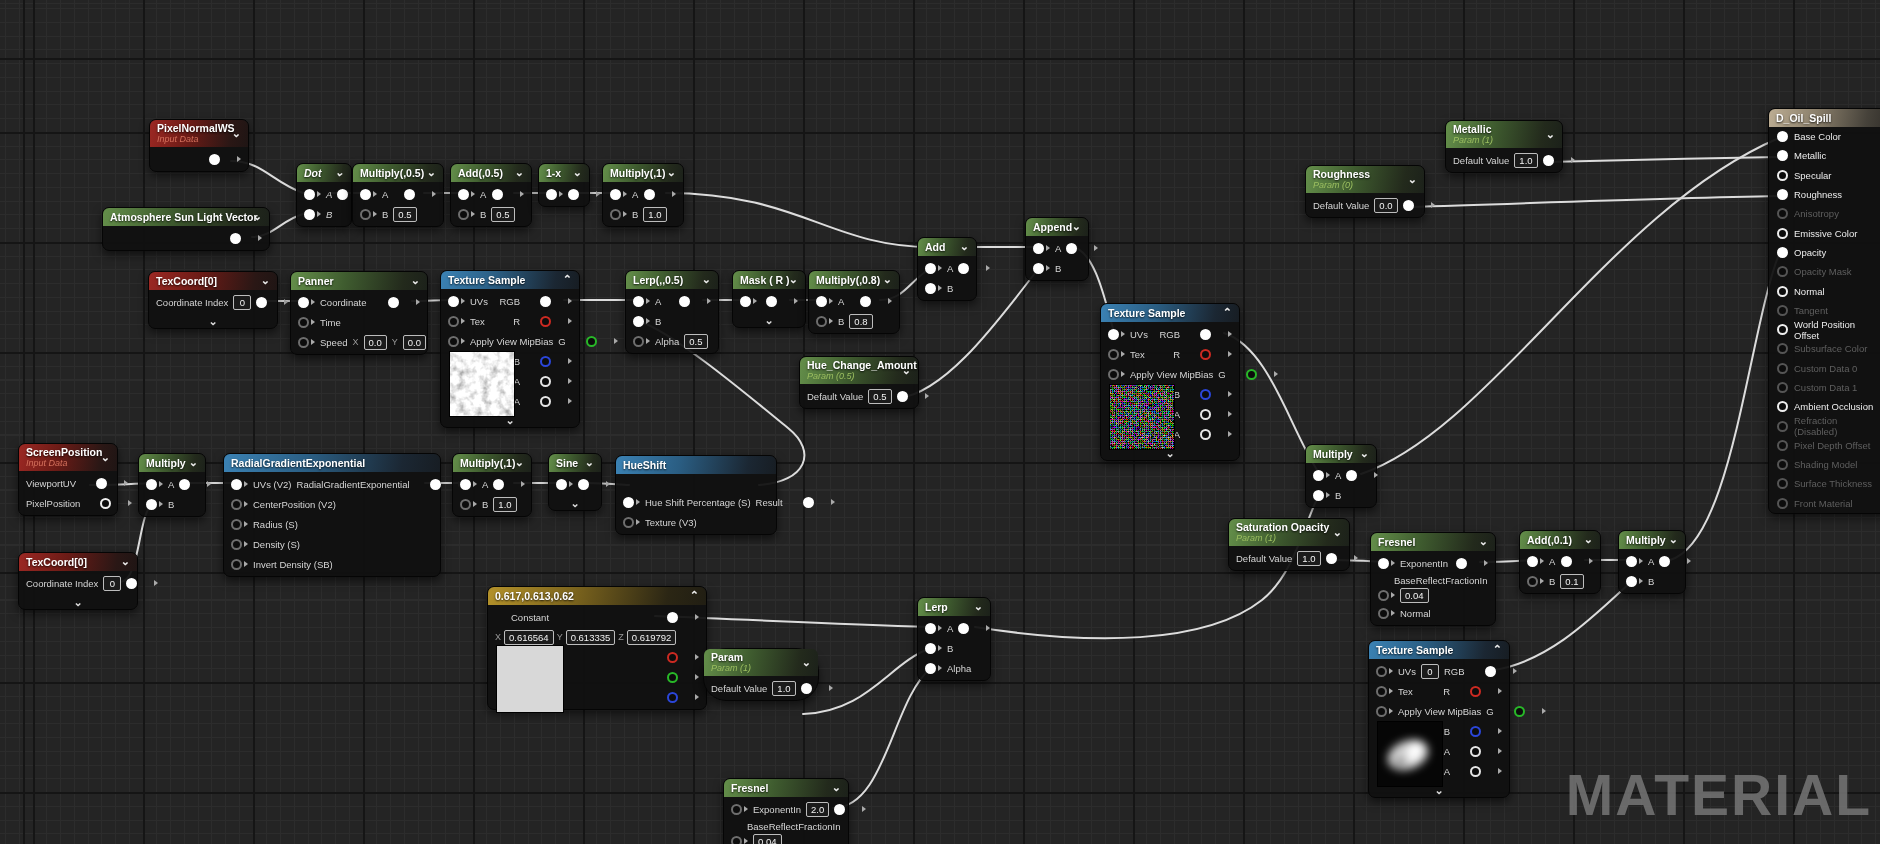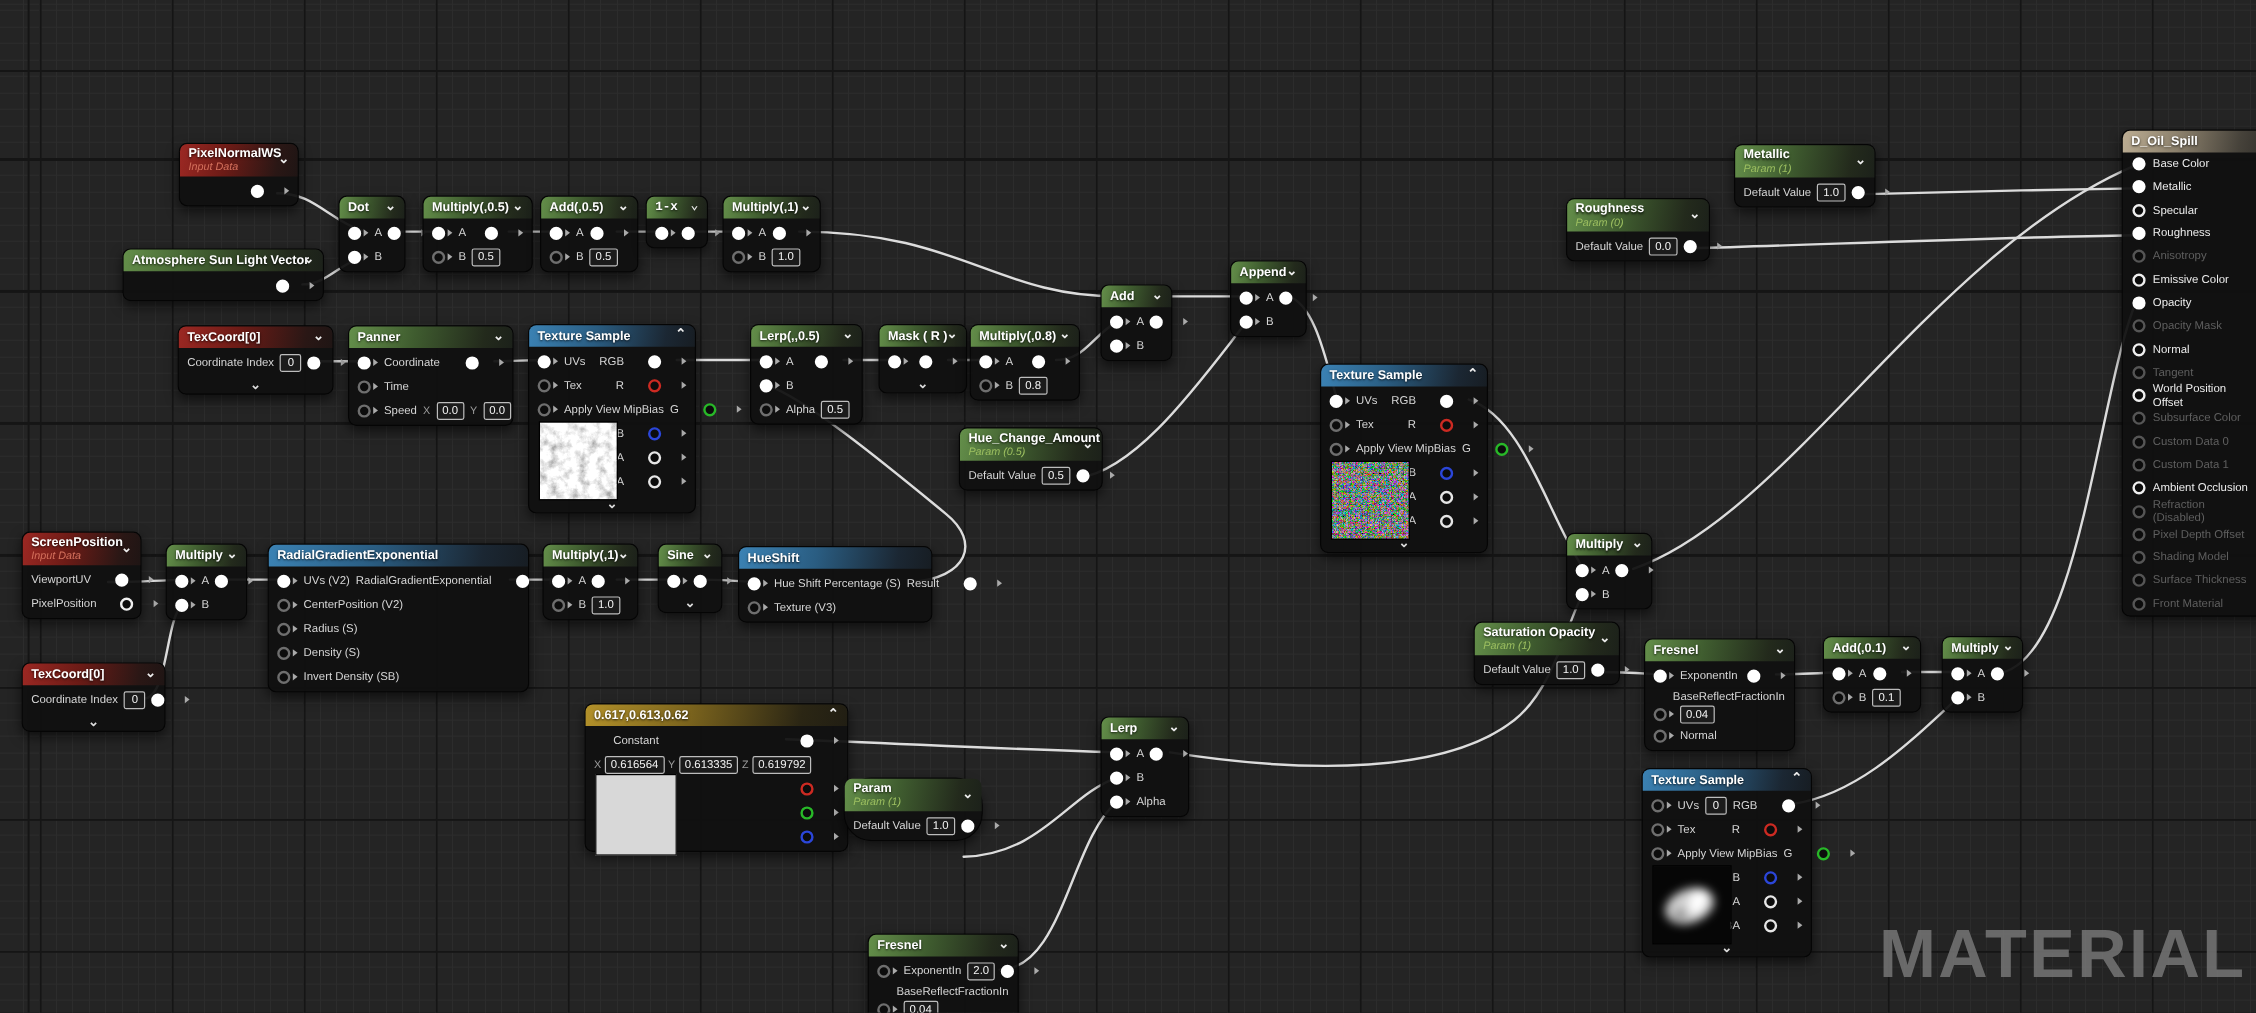--- a/index.html
+++ b/index.html
@@ -124,21 +124,21 @@
         </div>
         <div style="padding-top: 2px; padding-bottom: 2px;">
           <div class="row">
             <div class="right">
               <i class="pin on"></i>
               <i class="tail"></i>
             </div>
           </div>
         </div>
       </div>
-      <div class="node" style="left: 282px; top: 163px; width: 54px;">
+      <div class="node" style="left: 296px; top: 163px; width: 54px; font-style: italic;">
         <div class="hdr green">
           <div class="tw">
             <span class="t">Dot</span>
           </div>
           <span class="chev">⌄</span>
         </div>
         <div style="padding-top: 2px; padding-bottom: 2px;">
           <div class="row">
             <i class="pin on"></i>
             <i class="tail"></i>
@@ -198,21 +198,21 @@
             </div>
           </div>
           <div class="row">
             <i class="pin off"></i>
             <i class="tail"></i>
             <span>B</span>
             <span class="vbox">0.5</span>
           </div>
         </div>
       </div>
-      <div class="node" style="left: 538px; top: 163px; width: 50px; font-family: Liberation Mono, monospace;">
+      <div class="node" style="left: 538px; top: 163px; width: 50px;">
         <div class="hdr green">
           <div class="tw">
             <span class="t">1-x</span>
           </div>
           <span class="chev">⌄</span>
         </div>
         <div style="padding-top: 2px; padding-bottom: 2px;">
           <div class="row">
             <i class="pin on"></i>
             <i class="tail"></i>
@@ -747,21 +747,21 @@
           </div>
         </div>
         <div class="bchev">⌄</div>
       </div>
       <div class="node" style="left: 615px; top: 455px; width: 160px;">
         <div class="hdr blue">
           <div class="tw">
             <span class="t">HueShift</span>
           </div>
         </div>
-        <div style="padding-top: 2px; padding-bottom: 2px;">
+        <div style="padding-top: 2px; padding-bottom: 2px; margin-top: 16px;">
           <div class="row">
             <i class="pin on"></i>
             <i class="tail"></i>
             <span>Hue Shift Percentage (S)</span>
             <div class="right">
               <span>Result</span>
               <i class="pin on"></i>
               <i class="tail"></i>
             </div>
           </div>

